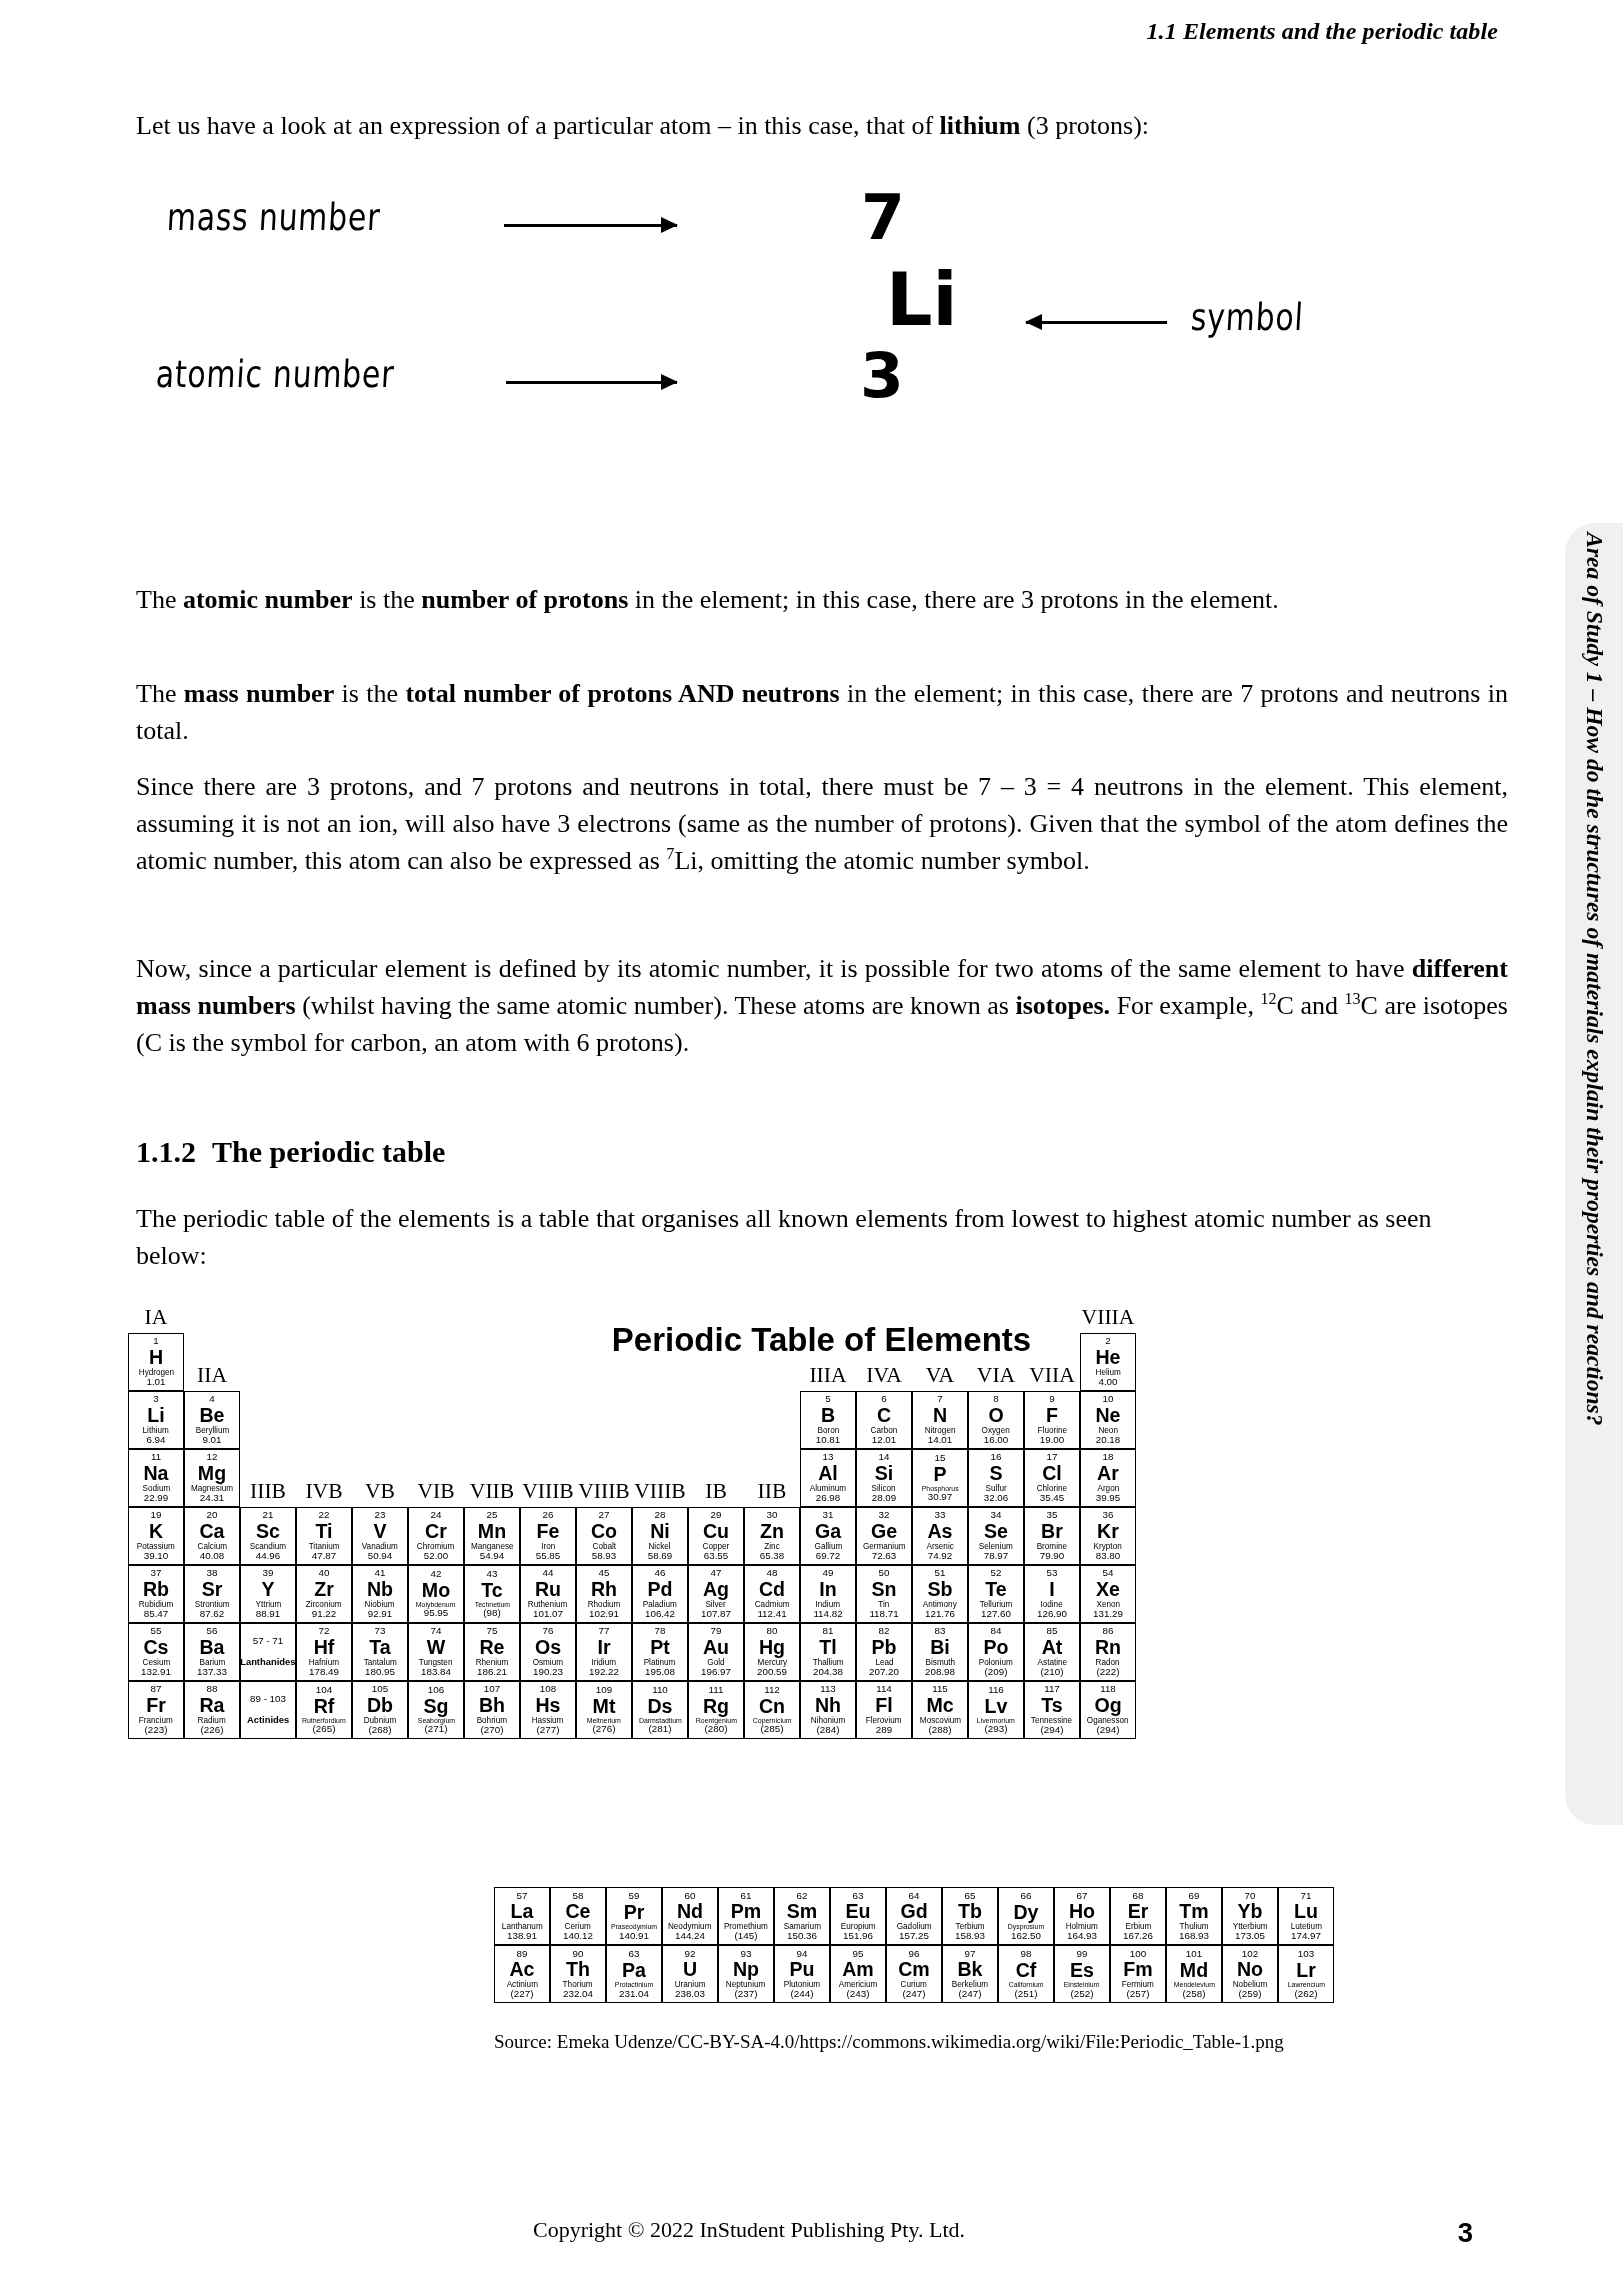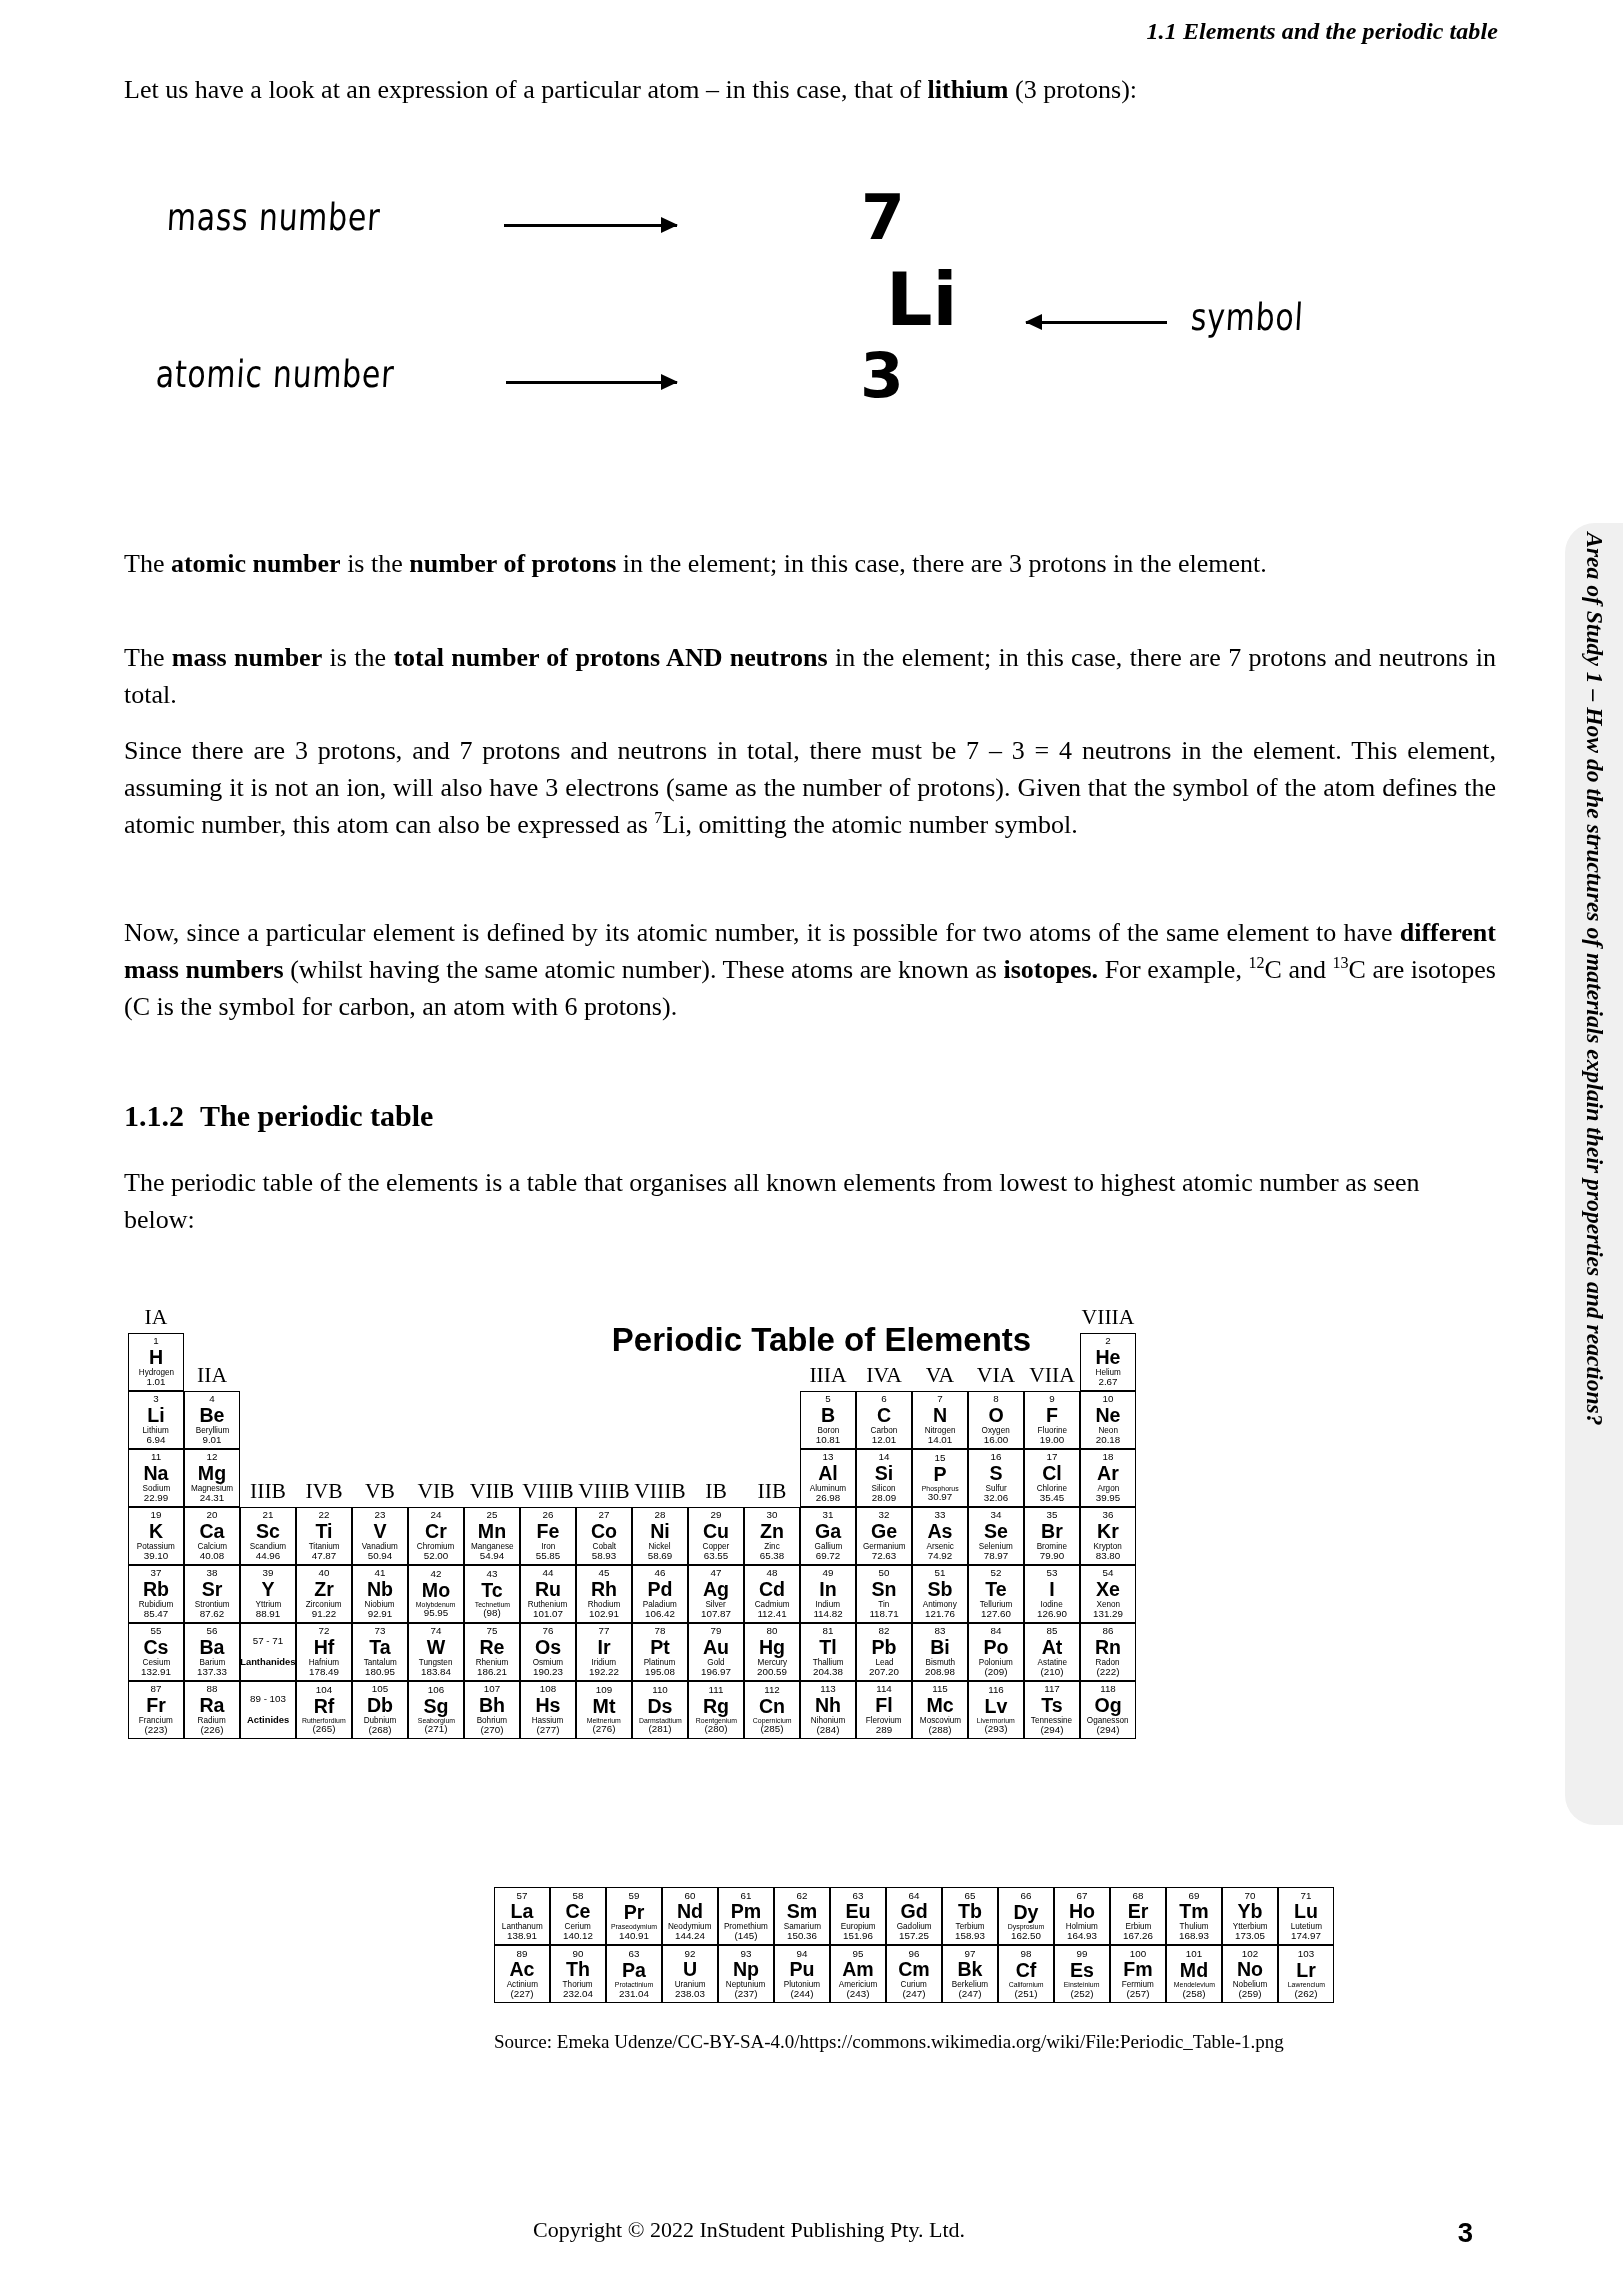--- a/index.html
+++ b/index.html
@@ -20,21 +20,21 @@
   }
   #side-tab-label{
     position:absolute;top:0;left:0;width:1302px;height:60px;
     transform:rotate(90deg);transform-origin:30px 30px;
     display:flex;align-items:center;justify-content:flex-start;
     padding-left:9.2px;box-sizing:border-box;
     font-family:"Liberation Serif", serif;font-style:italic;font-weight:bold;
     font-size:23.6px;white-space:nowrap;
   }
   
-  .col{position:absolute;left:124px;width:1372px;}
+  .col{position:absolute;left:136px;width:1372px;margin-top:36px;}
   p.body{
     margin:0;font-family:"Liberation Serif", serif;font-size:26px;line-height:1.42;
     text-align:justify;
   }
   p.body b{font-weight:bold;}
   sup{font-size:.62em;vertical-align:super;line-height:0;}
   h2.sec{
     margin:0;font-family:"Liberation Serif", serif;font-weight:bold;font-size:30px;
   }
   h2.sec .num{display:inline-block;width:76px;}
@@ -197,21 +197,21 @@
             <div class="grp">VIA</div>
           </td>
         <td>
             <div class="grp">VIIA</div>
           </td>
         <td>
             <div class="cell">
           <span class="z">2</span>
           <span class="sym">He</span>
           <span class="nm">Helium</span>
-          <span class="ms">2.67</span>
+          <span class="ms">4.00</span>
             </div>
           </td>
       </tr>
 
       <tr>
         <td>
             <div class="cell">
               <span class="z">3</span>
               <span class="sym">Li</span>
               <span class="nm">Lithium</span>

